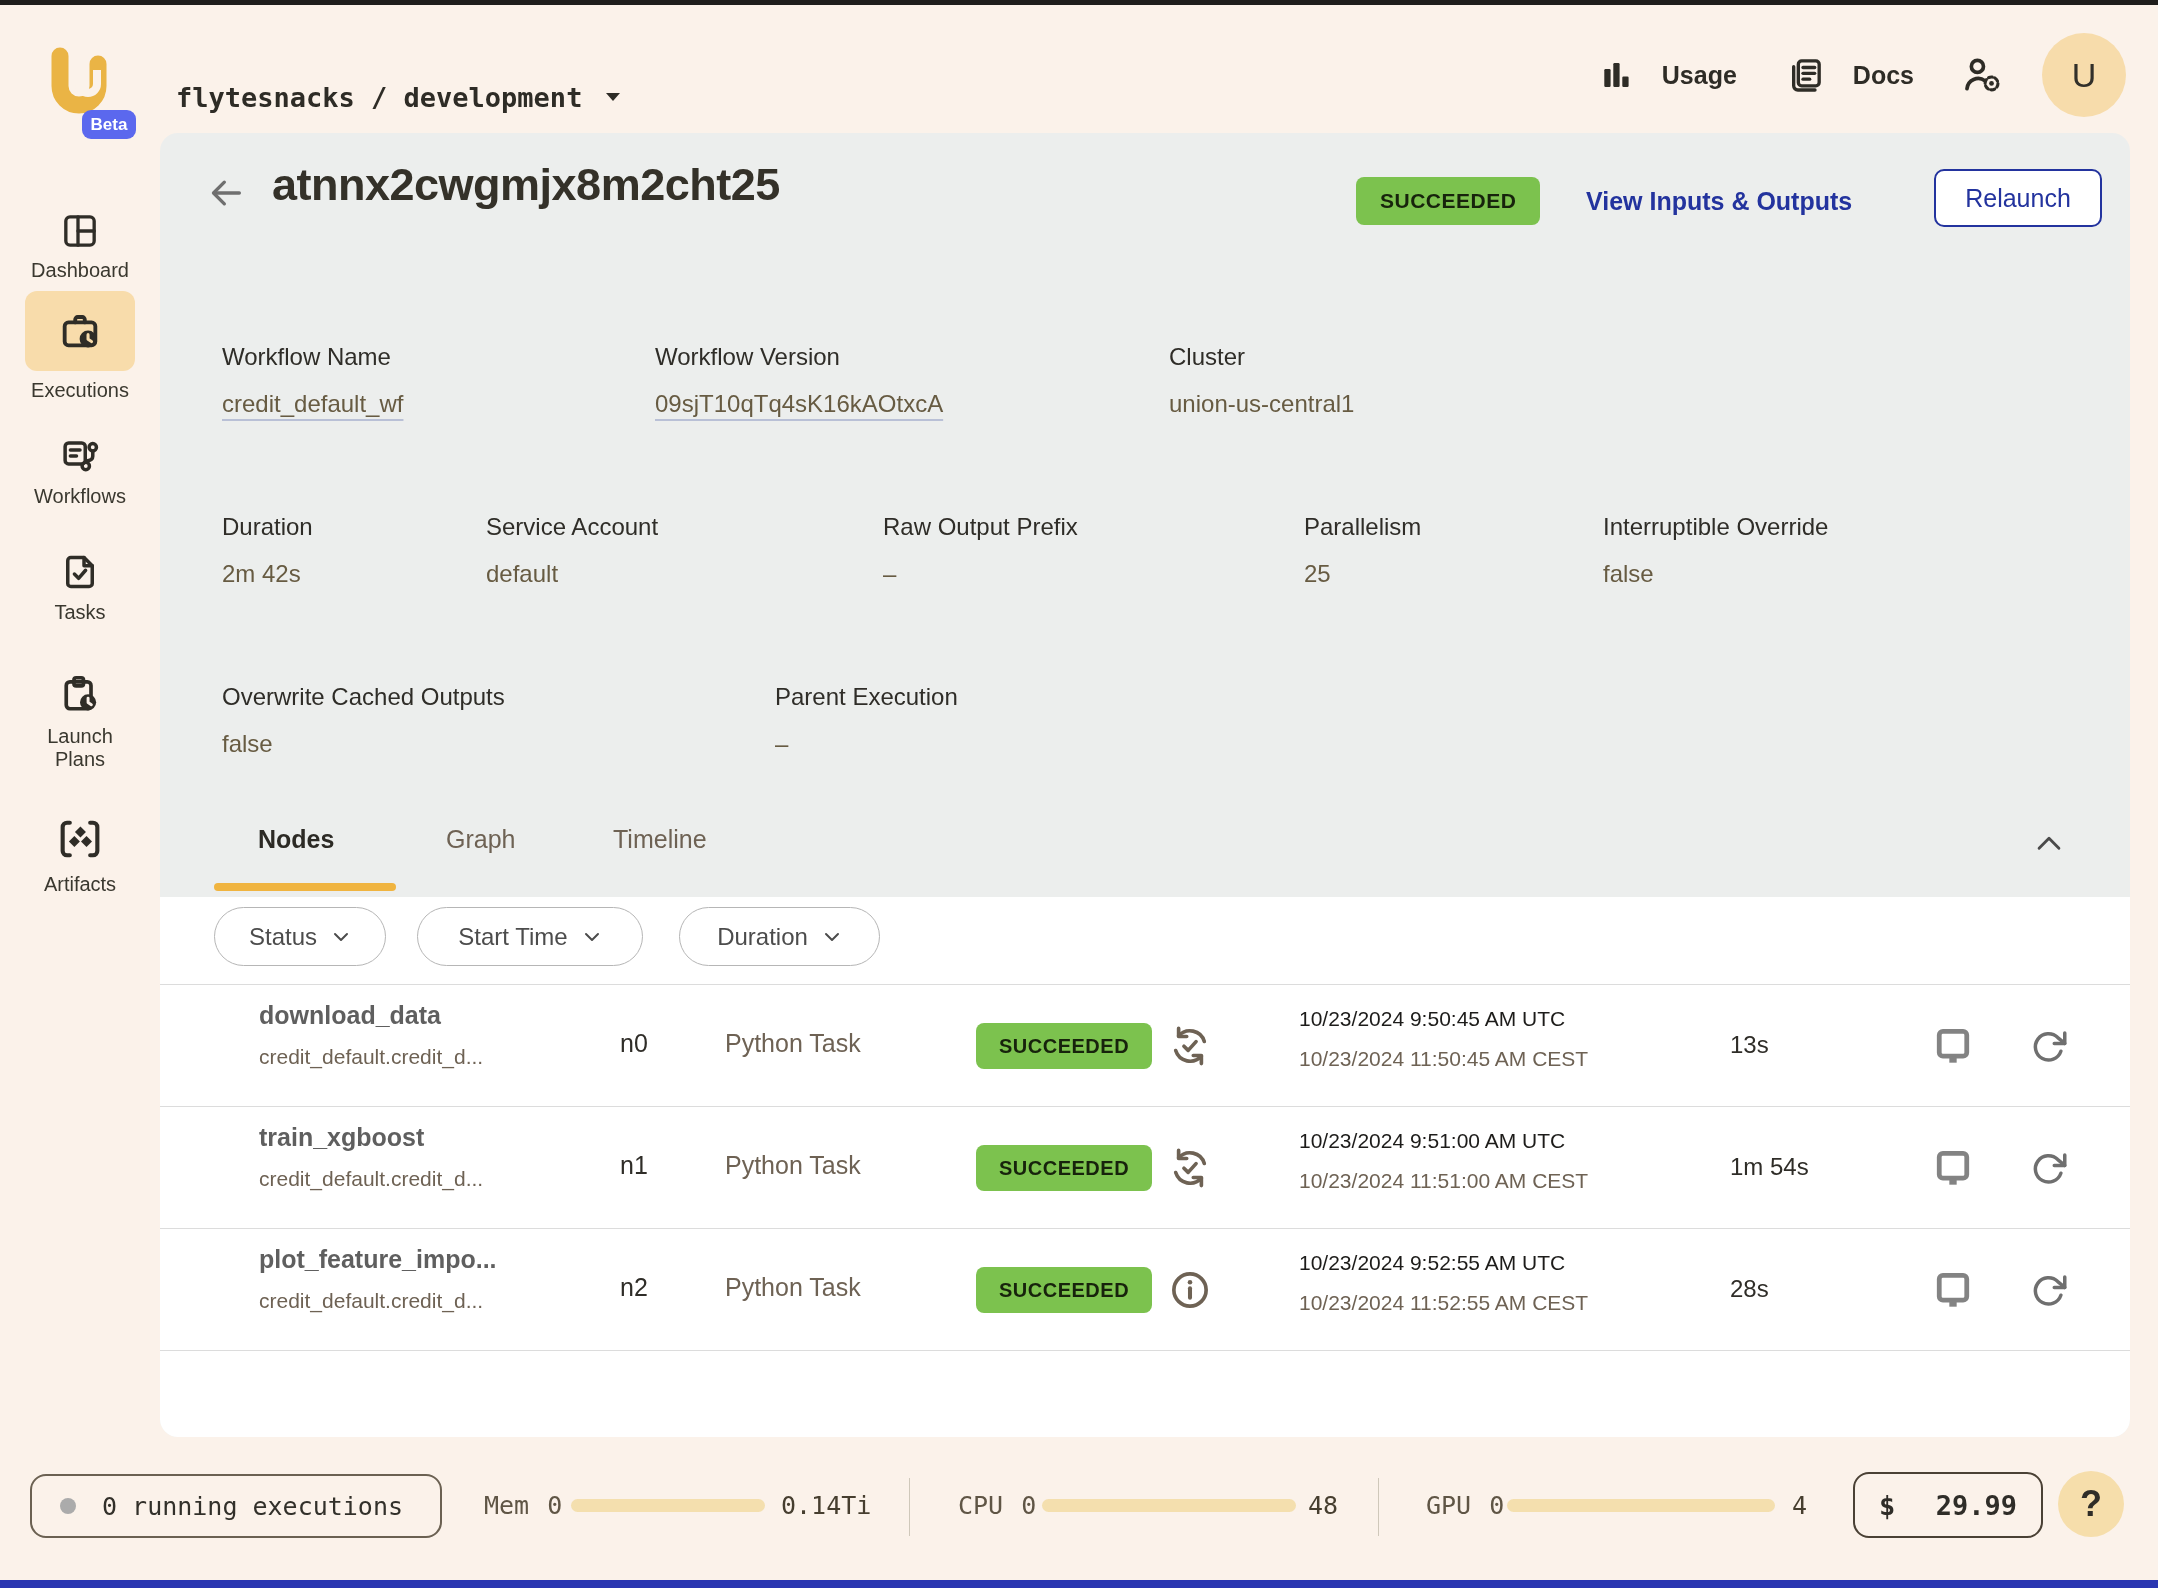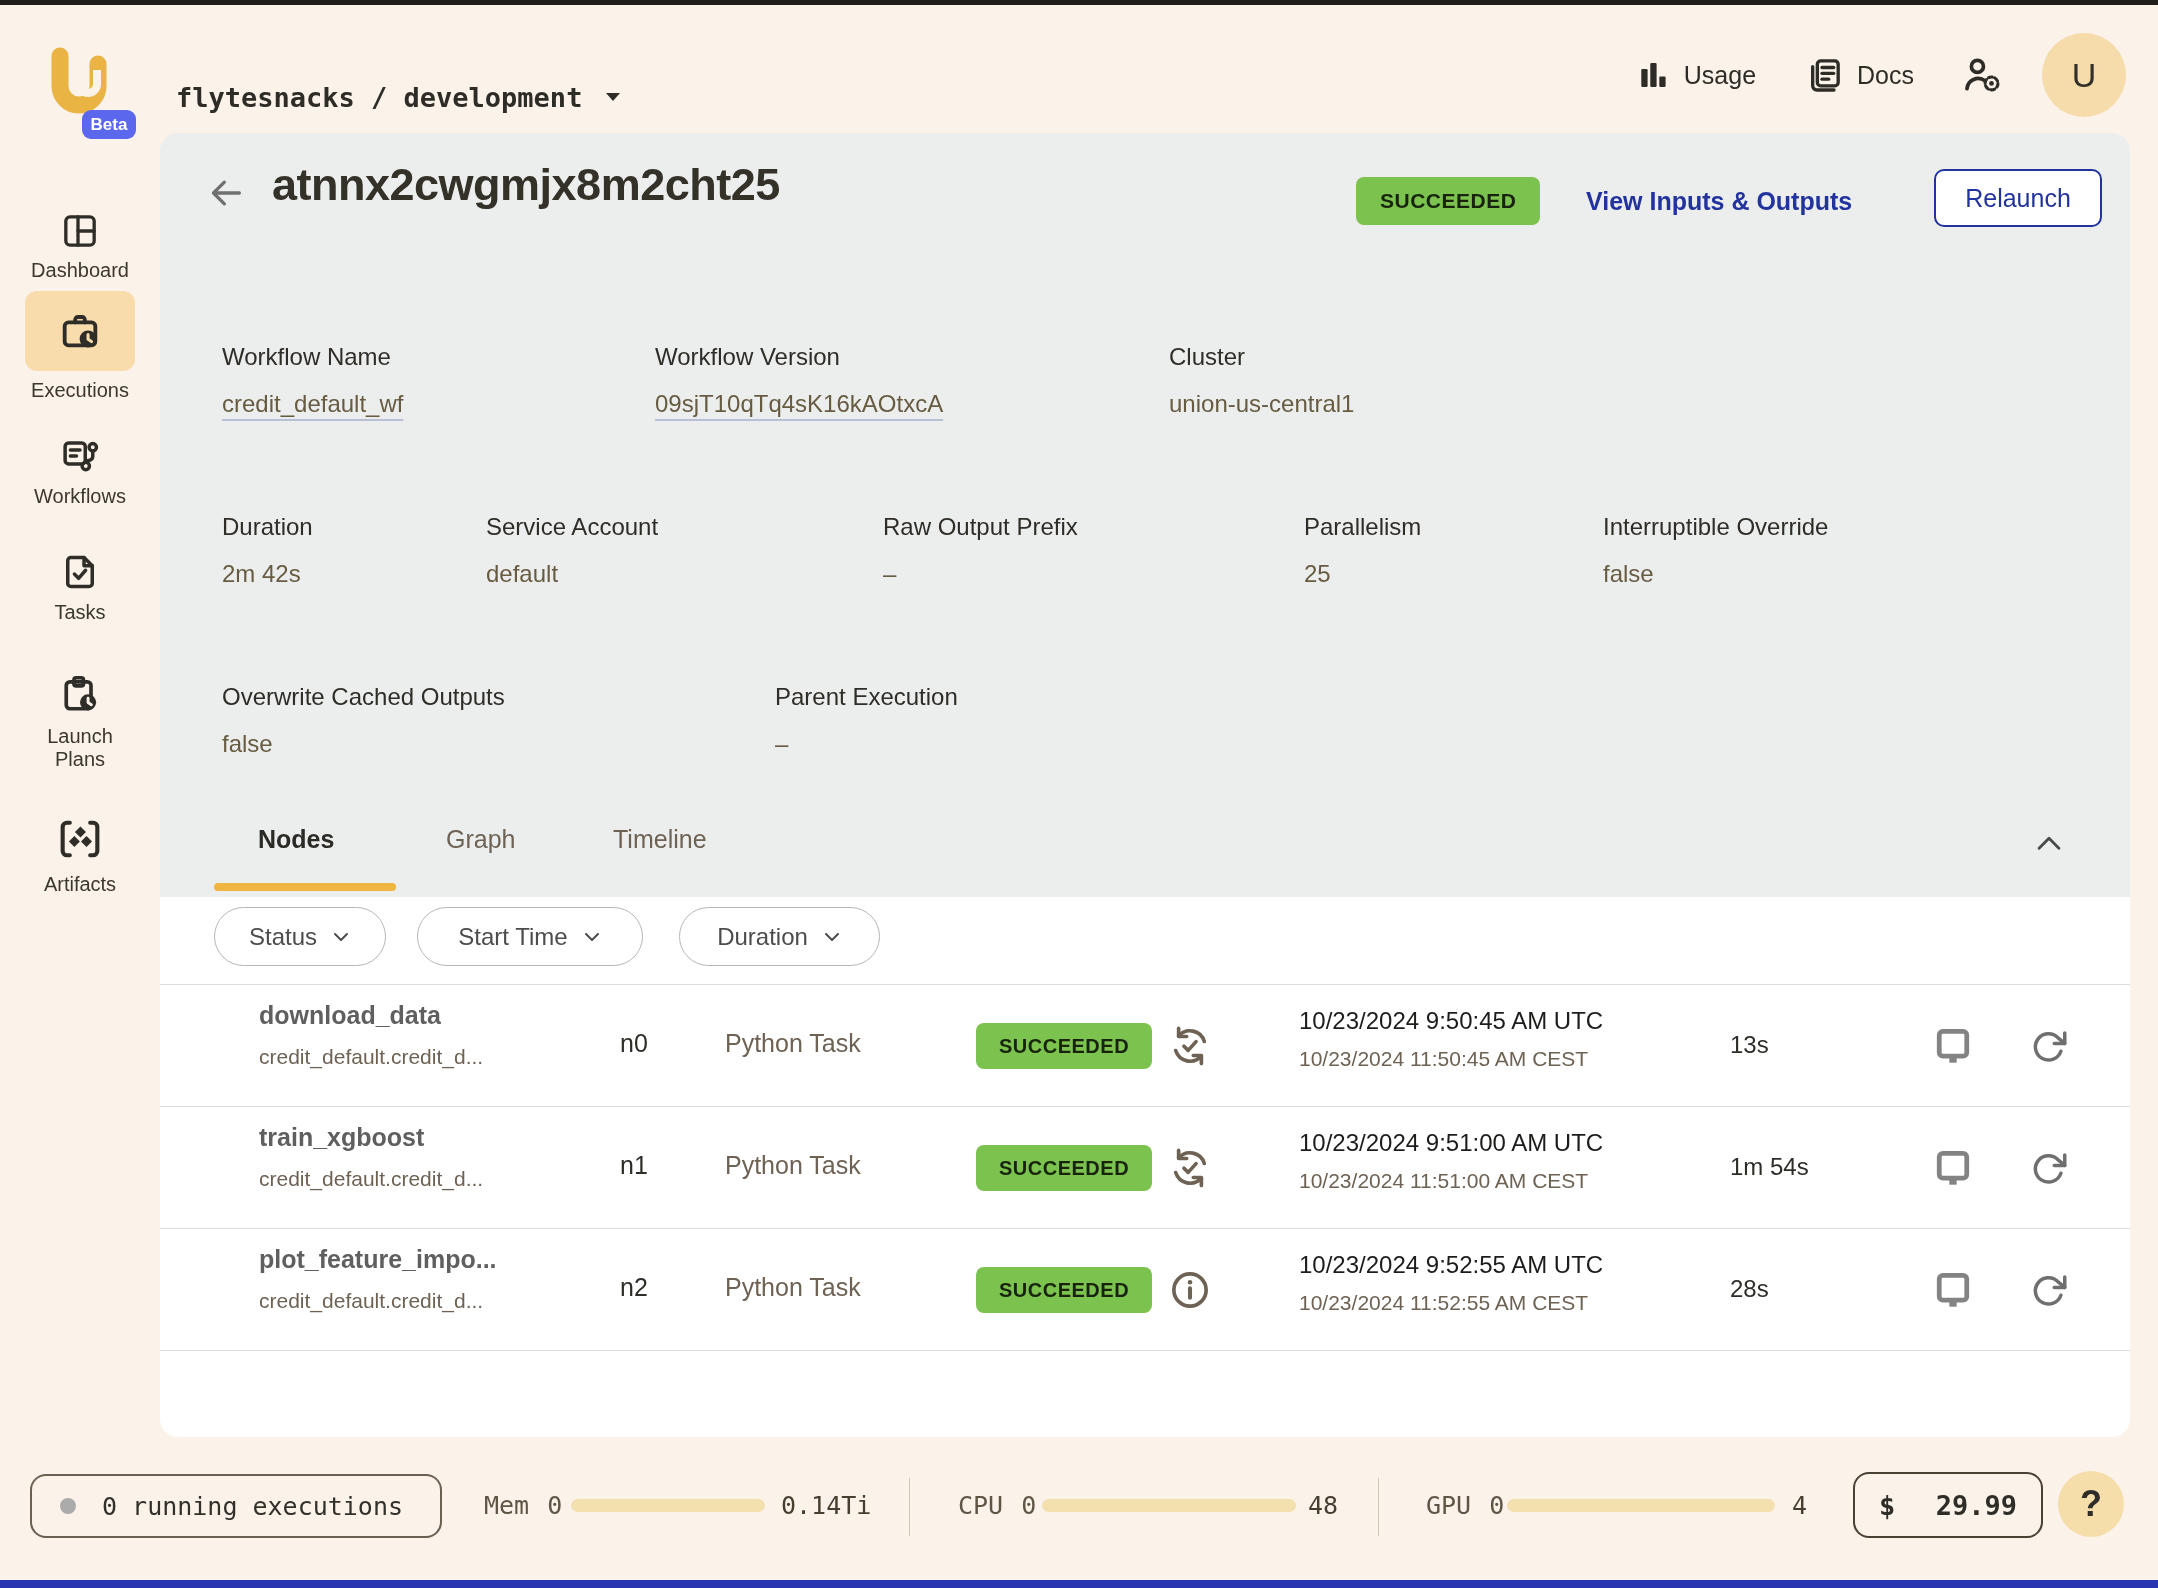--- a/index.html
+++ b/index.html
@@ -12,21 +12,21 @@
 
   
   #top-strip { left:0; top:0; width:2158px; height:5px; background:#1f1e1c; }
   #bottom-strip { left:0; top:1580px; width:2158px; height:8px; background:#2a36b1; }
 
   
   #logo { left:48px; top:44px; cursor:pointer; }
   #beta-badge { left:82px; top:110px; width:54px; height:29px; background:#5b68ee; border-radius:9px; color:#fff; font-size:17px; font-weight:bold; display:flex; align-items:center; justify-content:center; }
   #breadcrumb { left:176px; top:78px; height:38px; display:flex; align-items:center; gap:20px; font-size:27px; font-weight:bold; color:#2e2c26; cursor:pointer; }
   #header-right { top:40px; right:32px; height:70px; display:flex; align-items:center; }
-  .nav-item { display:flex; align-items:center; gap:13px; font-size:25px; font-weight:normal; color:#2e2c26; cursor:pointer; }
+  .nav-item { display:flex; align-items:center; gap:28px; font-size:25px; font-weight:bold; color:#2e2c26; cursor:pointer; }
   #nav-usage { margin-right:48px; }
   #nav-docs { margin-right:46px; }
   #nav-admin { margin-right:38px; color:#2e2c26; cursor:pointer; }
   #avatar { width:84px; height:84px; border-radius:50%; background:#f7dcab; display:flex; align-items:center; justify-content:center; font-size:34px; color:#32302a; cursor:pointer; }
 
   
   .side-item { position:absolute; left:0; width:160px; display:flex; flex-direction:column; align-items:center; cursor:pointer; }
   .side-label { font-size:20px; color:#3a382f; margin-top:8px; text-align:center; line-height:1.15; }
   .side-icon { color:#2f2d27; }
   #side-executions .exec-box { width:110px; height:80px; background:#f8dcab; border-radius:12px; display:flex; align-items:center; justify-content:center; }
@@ -54,21 +54,21 @@
   #filter-bar { left:0; top:0; width:100%; height:88px; border-bottom:1px solid #dcdcdc; }
   .chip { position:absolute; top:10px; height:59px; border:1.5px solid #b6b6b6; border-radius:30px; background:#fff; display:flex; align-items:center; justify-content:center; gap:14px; font-size:24px; color:#4c4c4c; cursor:pointer; }
 
   .node-row { position:absolute; left:0; width:100%; height:122px; border-bottom:1px solid #dcdcdc; cursor:pointer; }
   .nr-name { position:absolute; left:99px; top:16px; font-size:25px; font-weight:bold; color:#5f5f5f; }
   .nr-sub  { position:absolute; left:99px; top:60px; font-size:21px; color:#6e6254; }
   .nr-node { position:absolute; left:460px; top:44px; font-size:25px; color:#2f2d28; }
   .nr-type { position:absolute; left:565px; top:44px; font-size:25px; color:#6e6254; }
   .nr-badge { position:absolute; left:816px; top:38px; height:46px; padding:0 23px; font-size:20px; }
   .nr-cache { position:absolute; left:1008px; top:39px; color:#6e6254; }
-  .nr-utc   { position:absolute; left:1139px; top:22px; font-size:24px; font-weight:500; color:#1d1c1a; }
+  .nr-utc   { position:absolute; left:1139px; top:22px; font-size:21px; font-weight:500; color:#1d1c1a; }
   .nr-local { position:absolute; left:1139px; top:62px; font-size:21px; font-weight:500; color:#6e6254; }
   .nr-dur   { position:absolute; left:1570px; top:46px; font-size:24px; color:#2f2d28; }
   .nr-monitor { position:absolute; left:1771px; top:39px; color:#838383; cursor:pointer; }
   .nr-redo    { position:absolute; left:1868px; top:40px; color:#6f6f6f; cursor:pointer; }
 
   
   #running-pill { left:30px; top:1474px; width:412px; height:64px; border:2px solid #6b6152; border-radius:16px; display:flex; align-items:center; padding-left:28px; gap:26px; cursor:pointer; }
   #running-dot { width:16px; height:16px; border-radius:50%; background:#ababab; }
   #running-text { font-size:25px; color:#32302a; }
   .meter-label { position:absolute; top:1491px; font-size:25px; color:#5f5545; display:flex; gap:18px; }

